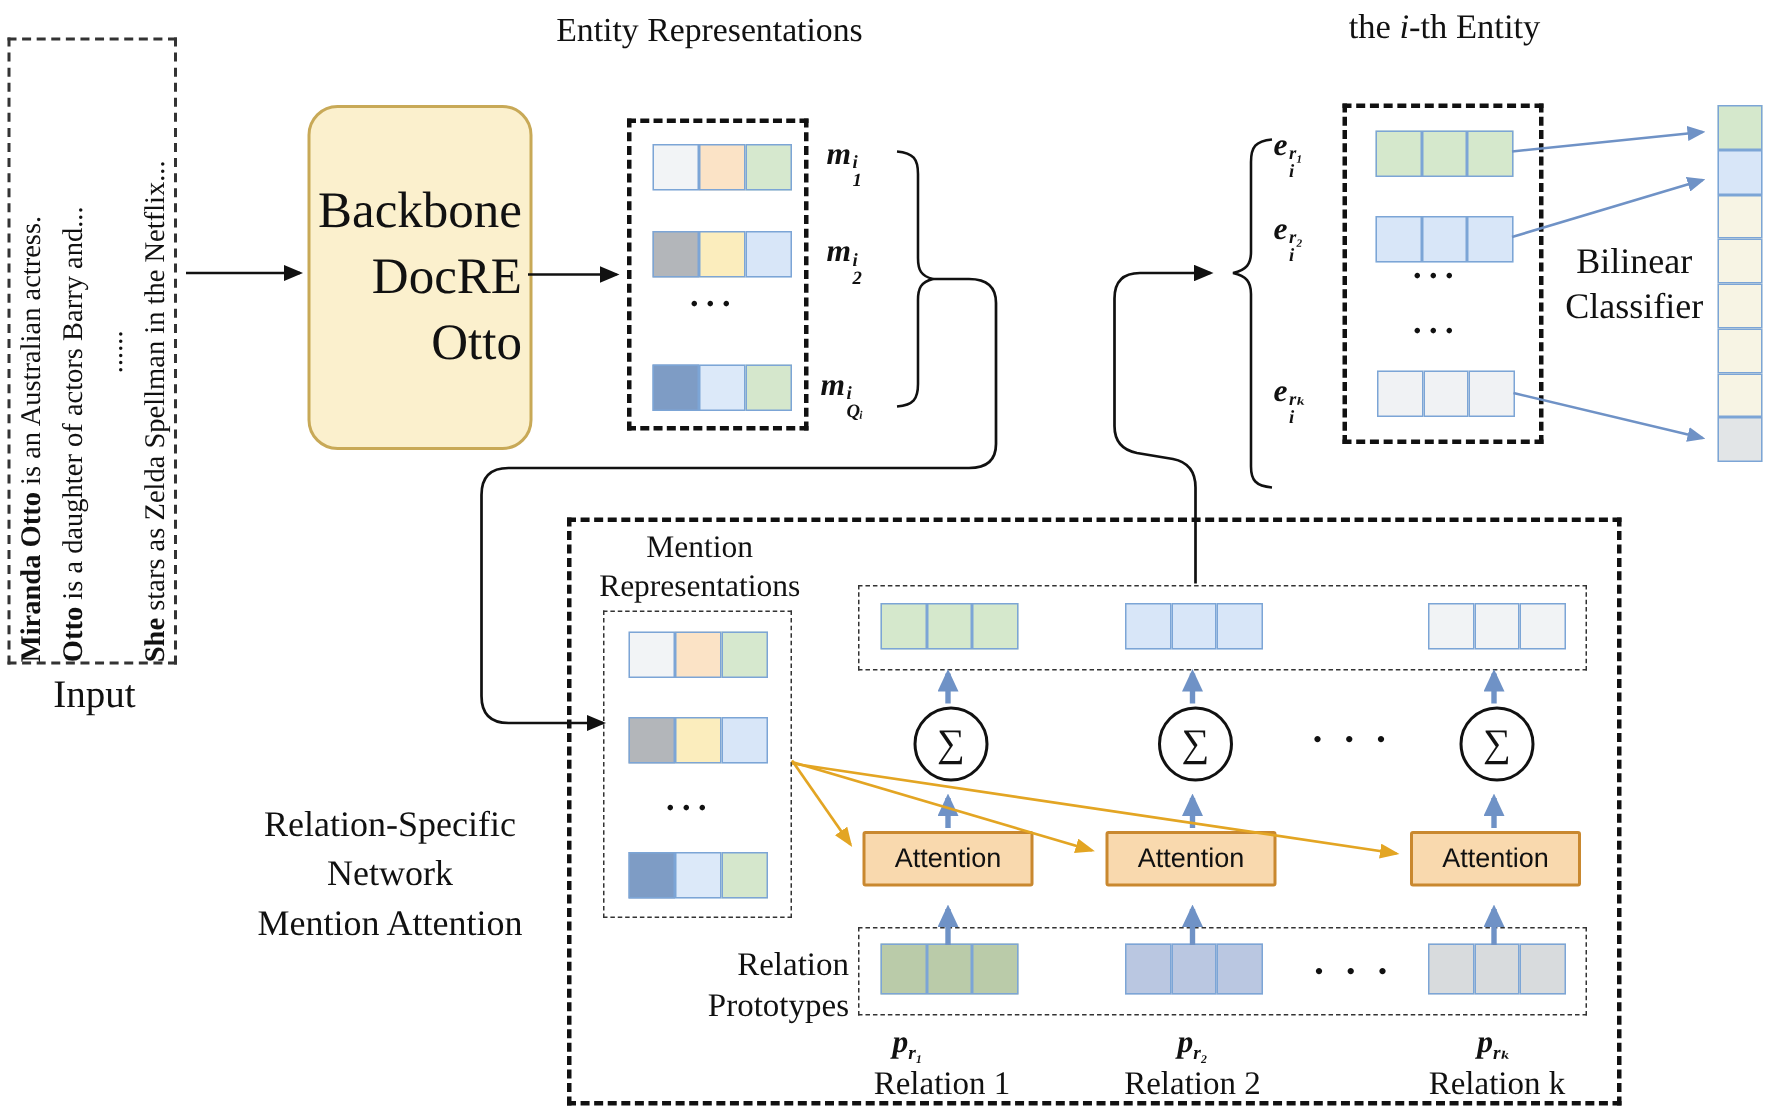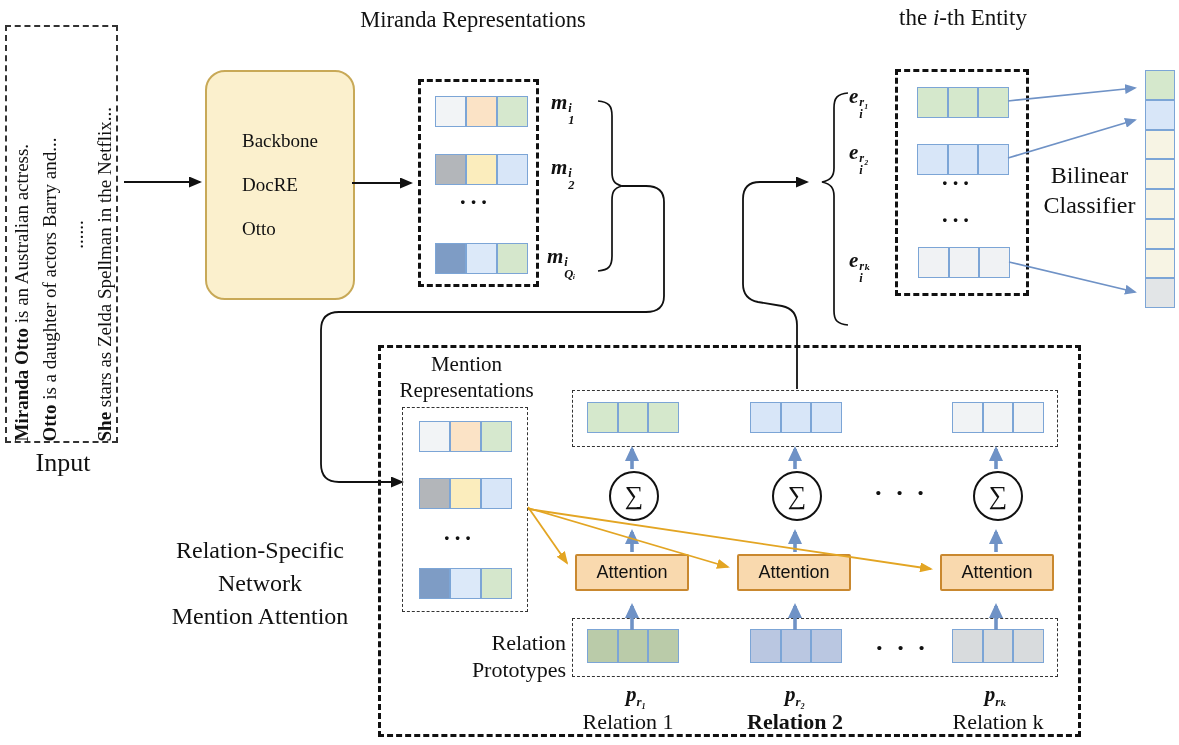--- a/index.html
+++ b/index.html
@@ -7,21 +7,21 @@
          font-family:"Liberation Serif","DejaVu Serif",serif;color:#111;}
   .abs{position:absolute;}
   .center{text-align:center;}
   .right{text-align:right;}
 
   
   .dash-heavy{border:3.5px dashed #111;box-sizing:border-box;position:absolute;}
   .dash-light{border:1.5px dashed #333;box-sizing:border-box;position:absolute;}
   .rounded-box{position:absolute;border:2px solid #C8A957;background:#FBF0CD;border-radius:20px;
                display:flex;align-items:center;justify-content:center;}
-  .backbone-text{font-size:19px;line-height:44px;text-align:left;}
+  .backbone-text{font-size:34px;line-height:44px;text-align:right;}
 
   
   .row{position:absolute;display:flex;}
   .cell{width:31px;height:31px;border:1.4px solid #7CA5D6;box-sizing:border-box;background:#fff;}
   .out .cell{width:30.6px;height:31px;}
   .proto .cell{width:30.6px;height:34px;}
   .vcol{position:absolute;display:flex;flex-direction:column;}
   .vcol .cell{width:30px;height:29.75px;}
 
   .dots{position:absolute;font-weight:bold;font-size:23px;letter-spacing:3px;color:#111;}
@@ -67,21 +67,21 @@
 
   <div class="rounded-box" style="left:205px;top:70px;width:146px;height:226px;">
     <div class="backbone-text">
       <div>Backbone</div>
       <div>DocRE</div>
       <div>Otto</div>
     </div>
   </div>
 
   <div class="abs center title" style="left:333px;top:4px;width:280px;">
-    <div>Miranda Representations</div>
+    <div>Entity Representations</div>
   </div>
 
   <div class="dash-heavy" style="left:418px;top:79px;width:121px;height:208px;">
     <div class="row" style="left:14px;top:14px;">
         <div class="cell" style="background: rgb(242, 244, 246);"></div>
         <div class="cell" style="background: rgb(251, 227, 198);"></div>
         <div class="cell" style="background: rgb(214, 232, 206);"></div>
       </div>
     <div class="row" style="left:14px;top:72px;">
         <div class="cell" style="background: rgb(179, 182, 186);"></div>
@@ -256,32 +256,32 @@
         <div class="cell" style="background: rgb(186, 199, 225);"></div>
       </div>
     <div class="dots" style="left:302px;top:14px;font-size:26px;">· · ·</div>
     <div class="row proto" style="left:379px;top:10px;">
         <div class="cell" style="background: rgb(216, 219, 221);"></div>
         <div class="cell" style="background: rgb(216, 219, 221);"></div>
         <div class="cell" style="background: rgb(216, 219, 221);"></div>
       </div>
   </div>
 
-  <div class="abs mlabel center" style="left:605px;top:682px;width:62px;">
+  <div class="abs mlabel center" style="left:574px;top:682px;width:62px;">
     <span>p</span><sub class="psub">r₁</sub>
   </div>
   <div class="abs mlabel center" style="left:764px;top:682px;width:62px;">
     <span>p</span><sub class="psub">r₂</sub>
   </div>
   <div class="abs mlabel center" style="left:965px;top:682px;width:62px;">
     <span>p</span><sub class="psub">rₖ</sub>
   </div>
 
   <div class="abs center" style="left:567px;top:709px;width:122px;font-size:22px;">Relation 1</div>
-  <div class="abs center" style="left:734px;top:709px;width:122px;font-size:22px;font-weight:bold;">Relation 2</div>
+  <div class="abs center" style="left:734px;top:709px;width:122px;font-size:22px;">Relation 2</div>
   <div class="abs center" style="left:937px;top:709px;width:122px;font-size:22px;">Relation k</div>
 
   <svg id="overlay" viewBox="0 0 1179 745">
     <defs>
       <marker id="hb" markerUnits="userSpaceOnUse" markerWidth="13" markerHeight="11" refX="11" refY="5.5" orient="auto">
           <path d="M0,0 L13,5.5 L0,11 Z" fill="#111"></path>
         </marker>
       <marker id="hblue" markerUnits="userSpaceOnUse" markerWidth="12" markerHeight="10" refX="10" refY="5" orient="auto">
           <path d="M0,0 L12,5 L0,10 Z" fill="#6F92C6"></path>
         </marker>

